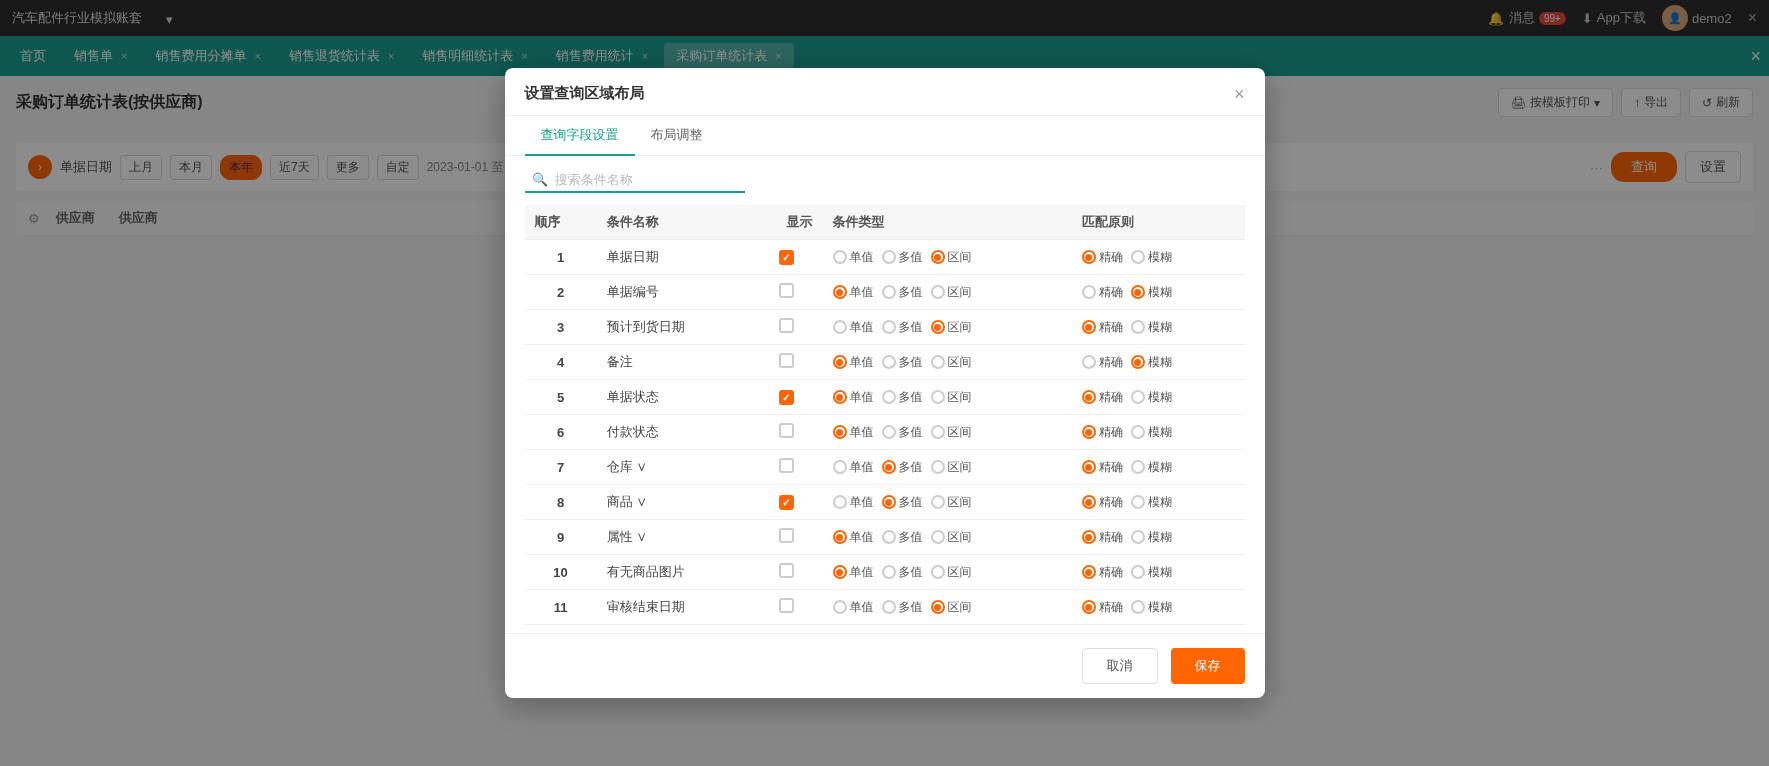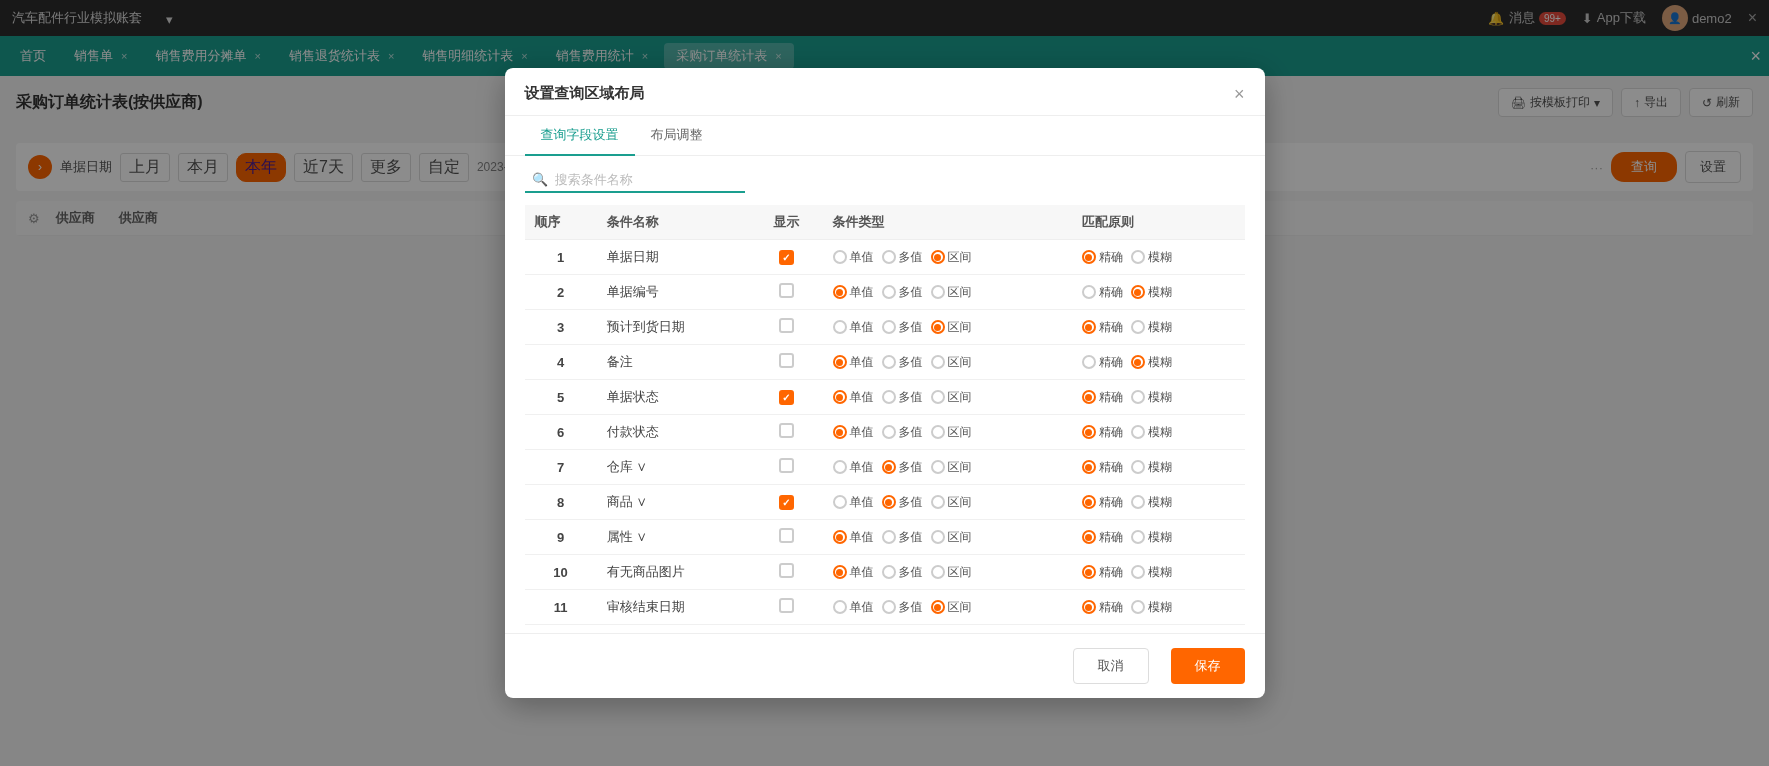--- a/index.html
+++ b/index.html
@@ -71,21 +71,21 @@
       border-radius: 4px;
       padding: 8px 12px;
       display: flex;
       align-items: center;
       gap: 8px;
       margin-bottom: 10px;
       flex-wrap: wrap;
     }
     .filter-toggle { background: #f60; color: white; border: none; width: 24px; height: 24px; border-radius: 50%; cursor: pointer; font-size: 12px; display: flex; align-items: center; justify-content: center; }
     .filter-label { color: #555; font-size: 13px; }
-    .date-btn { padding: 3px 8px; border-radius: 3px; border: 1px solid #ddd; background: white; cursor: pointer; font-size: 16px; color: #555; }
+    .date-btn { padding: 3px 8px; border-radius: 3px; border: 1px solid #ddd; background: white; cursor: pointer; font-size: 12px; color: #555; }
     .date-btn.active { background: #f60; color: #4c1d95; border-color: #f60; border-radius: 10px; }
     .date-range { color: #888; font-size: 12px; }
     .btn-query { background: #f60; color: white; border: none; padding: 6px 20px; border-radius: 13px; cursor: pointer; font-size: 13px; }
     .btn-set { background: white; border: 1px solid #ddd; color: #555; padding: 6px 14px; border-radius: 4px; cursor: pointer; font-size: 13px; }
 
     
     .data-table { background: white; border-radius: 4px; overflow: hidden; }
     .table-header { display: flex; background: #f9f9f9; border-bottom: 1px solid #eee; padding: 8px 12px; align-items: center; gap: 8px; }
     .col-settings { cursor: pointer; color: #999; }
     .th { color: #666; font-size: 13px; font-weight: 600; padding: 0 8px; }
@@ -172,21 +172,21 @@
     
     .modal-table-wrap::-webkit-scrollbar { width: 6px; }
     .modal-table-wrap::-webkit-scrollbar-track { background: #f0f0f0; }
     .modal-table-wrap::-webkit-scrollbar-thumb { background: #ccc; border-radius: 3px; }
 
     
     .modal-footer {
       padding: 14px 20px;
       display: flex;
       justify-content: flex-end;
-      gap: 22px;
+      gap: 13px;
       border-top: 1px solid #eee;
     }
     .btn-cancel { background: white; border: 1px solid #ddd; color: #555; padding: 8px 24px; border-radius: 4px; cursor: pointer; font-size: 13px; }
     .btn-save { background: #f60; border: none; color: white; padding: 8px 24px; border-radius: 4px; cursor: pointer; font-size: 13px; font-weight: 500; }
   </style>
 </head>
 <body>
 
 <div class="top-bar">
   <div class="top-bar-left">
@@ -308,21 +308,21 @@
         <input type="text" placeholder="搜索条件名称" style="">
       </div>
     </div>
 
     <div class="modal-table-wrap">
       <table class="modal-table">
         <thead>
           <tr>
             <th>顺序</th>
             <th>条件名称</th>
-            <th style="text-align:center;">显示</th>
+            <th style="text-align:right;">显示</th>
             <th>条件类型</th>
             <th>匹配原则</th>
           </tr>
         </thead>
         <tbody id="modal-tbody">
         <tr>
               <td class="td-num">1</td>
               <td>单据日期</td>
               <td class="td-center"><span class="cb-box checked"></span></td>
               <td>

